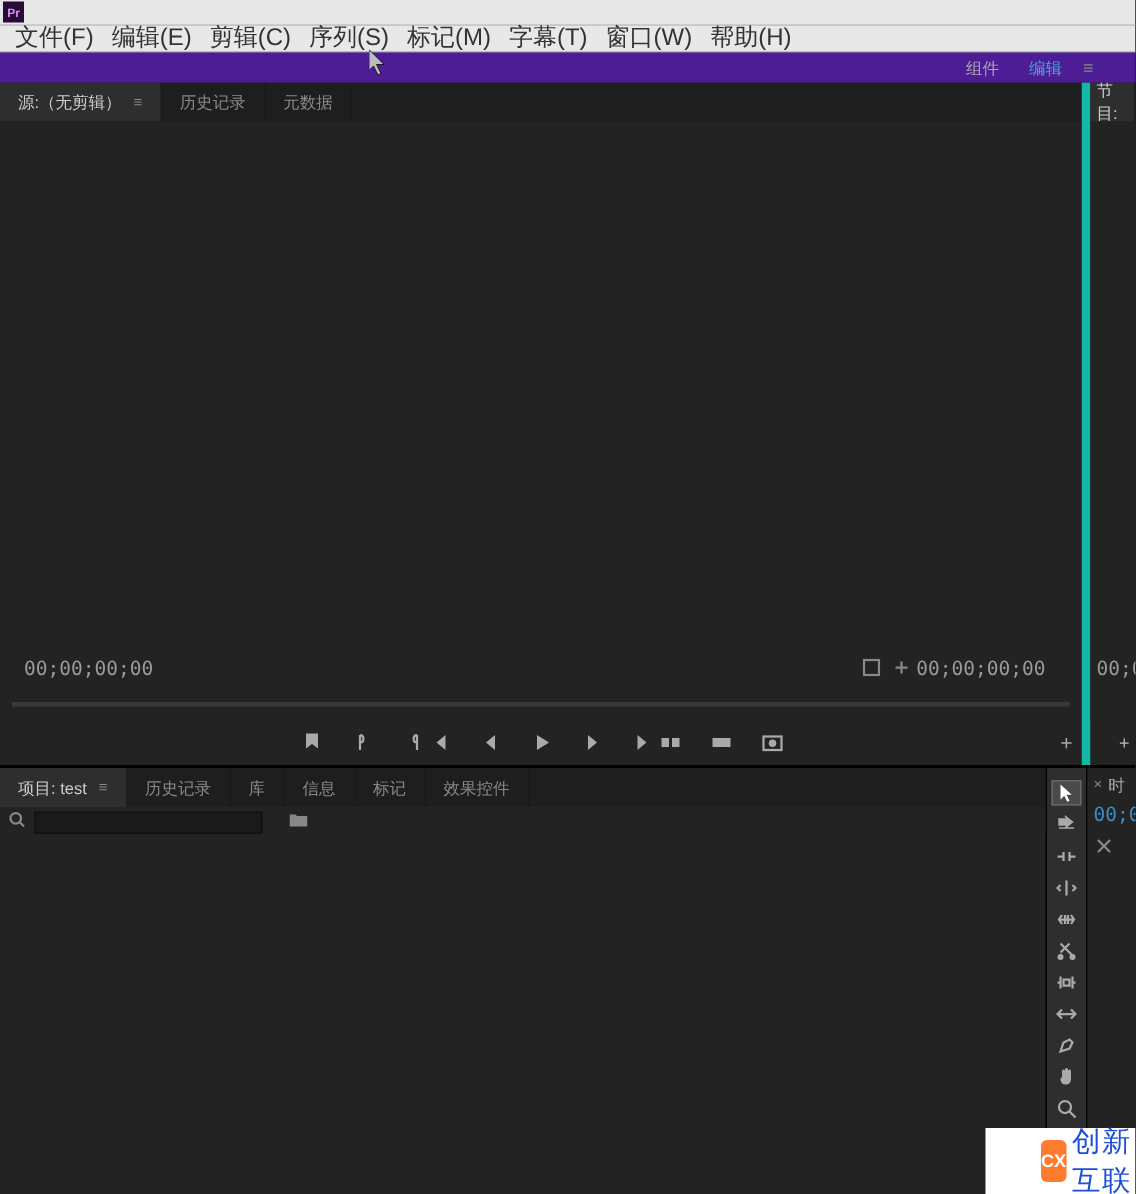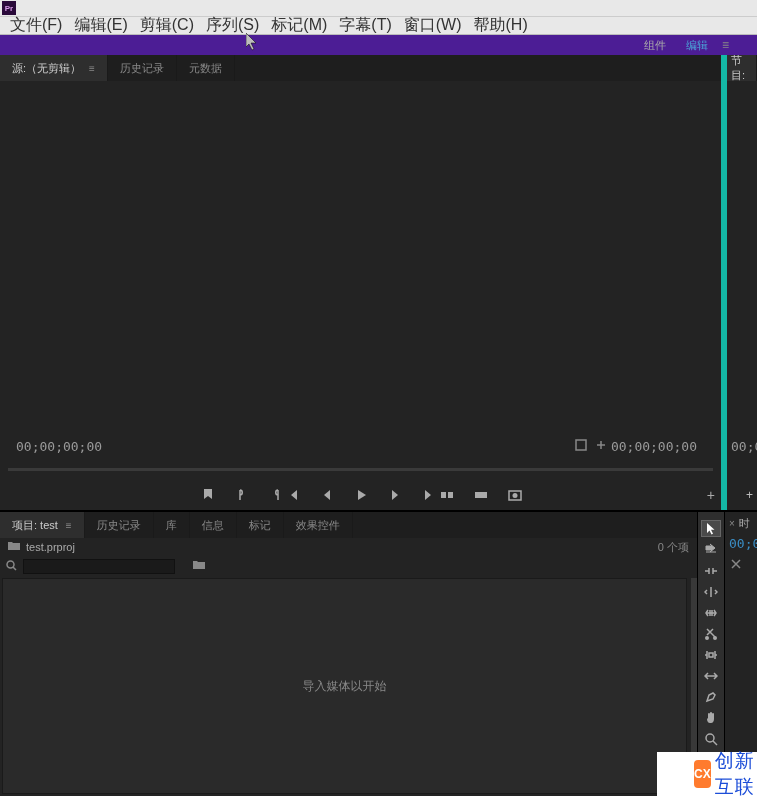--- a/index.html
+++ b/index.html
@@ -238,45 +238,32 @@
         <span>项目: test</span>
         <span class="tab-menu">≡</span>
       </div>
       <div class="tab">历史记录</div>
       <div class="tab">库</div>
       <div class="tab">信息</div>
       <div class="tab">标记</div>
       <div class="tab">效果控件</div>
     </div>
 
-    <div class="project-header">
-      <span class="folder-icon"><svg width="12" height="10" viewBox="0 0 12 10">
-            <path d="M0 1h4l1 1h7v7H0z"></path>
-          </svg></span>
-      <span class="proj-name">test.prproj</span>
-      <span class="item-count">0 个项</span>
-    </div>
 
     <div class="search-row">
       <span class="search-icon"><svg width="11" height="11" viewBox="0 0 11 11">
             <circle cx="4.5" cy="4.5" r="3.5" class="stroke-only"></circle>
             <path d="M7 7l3 3" stroke="currentColor" stroke-width="1.5"></path>
           </svg></span>
       <input type="text" style="">
       <span class="bin-icon"><svg width="12" height="10" viewBox="0 0 12 10">
             <path d="M0 1h4l1 1h7v7H0z"></path>
           </svg></span>
     </div>
 
-    <div class="project-content-wrap">
-      <div class="project-content">
-        <span class="project-placeholder">导入媒体以开始</span>
-      </div>
-      <div class="project-scroll"></div>
-    </div>
   </div>
 
   <div class="tools-panel">
     <div class="tool-btn active">
         <svg viewBox="0 0 14 14">
           <path d="M3 1l0 10 2.5-2.5 2 4 1.5-.7-2-4 3.5 0z"></path>
         </svg>
       </div>
     <div class="tool-btn">
         <svg viewBox="0 0 14 14">

